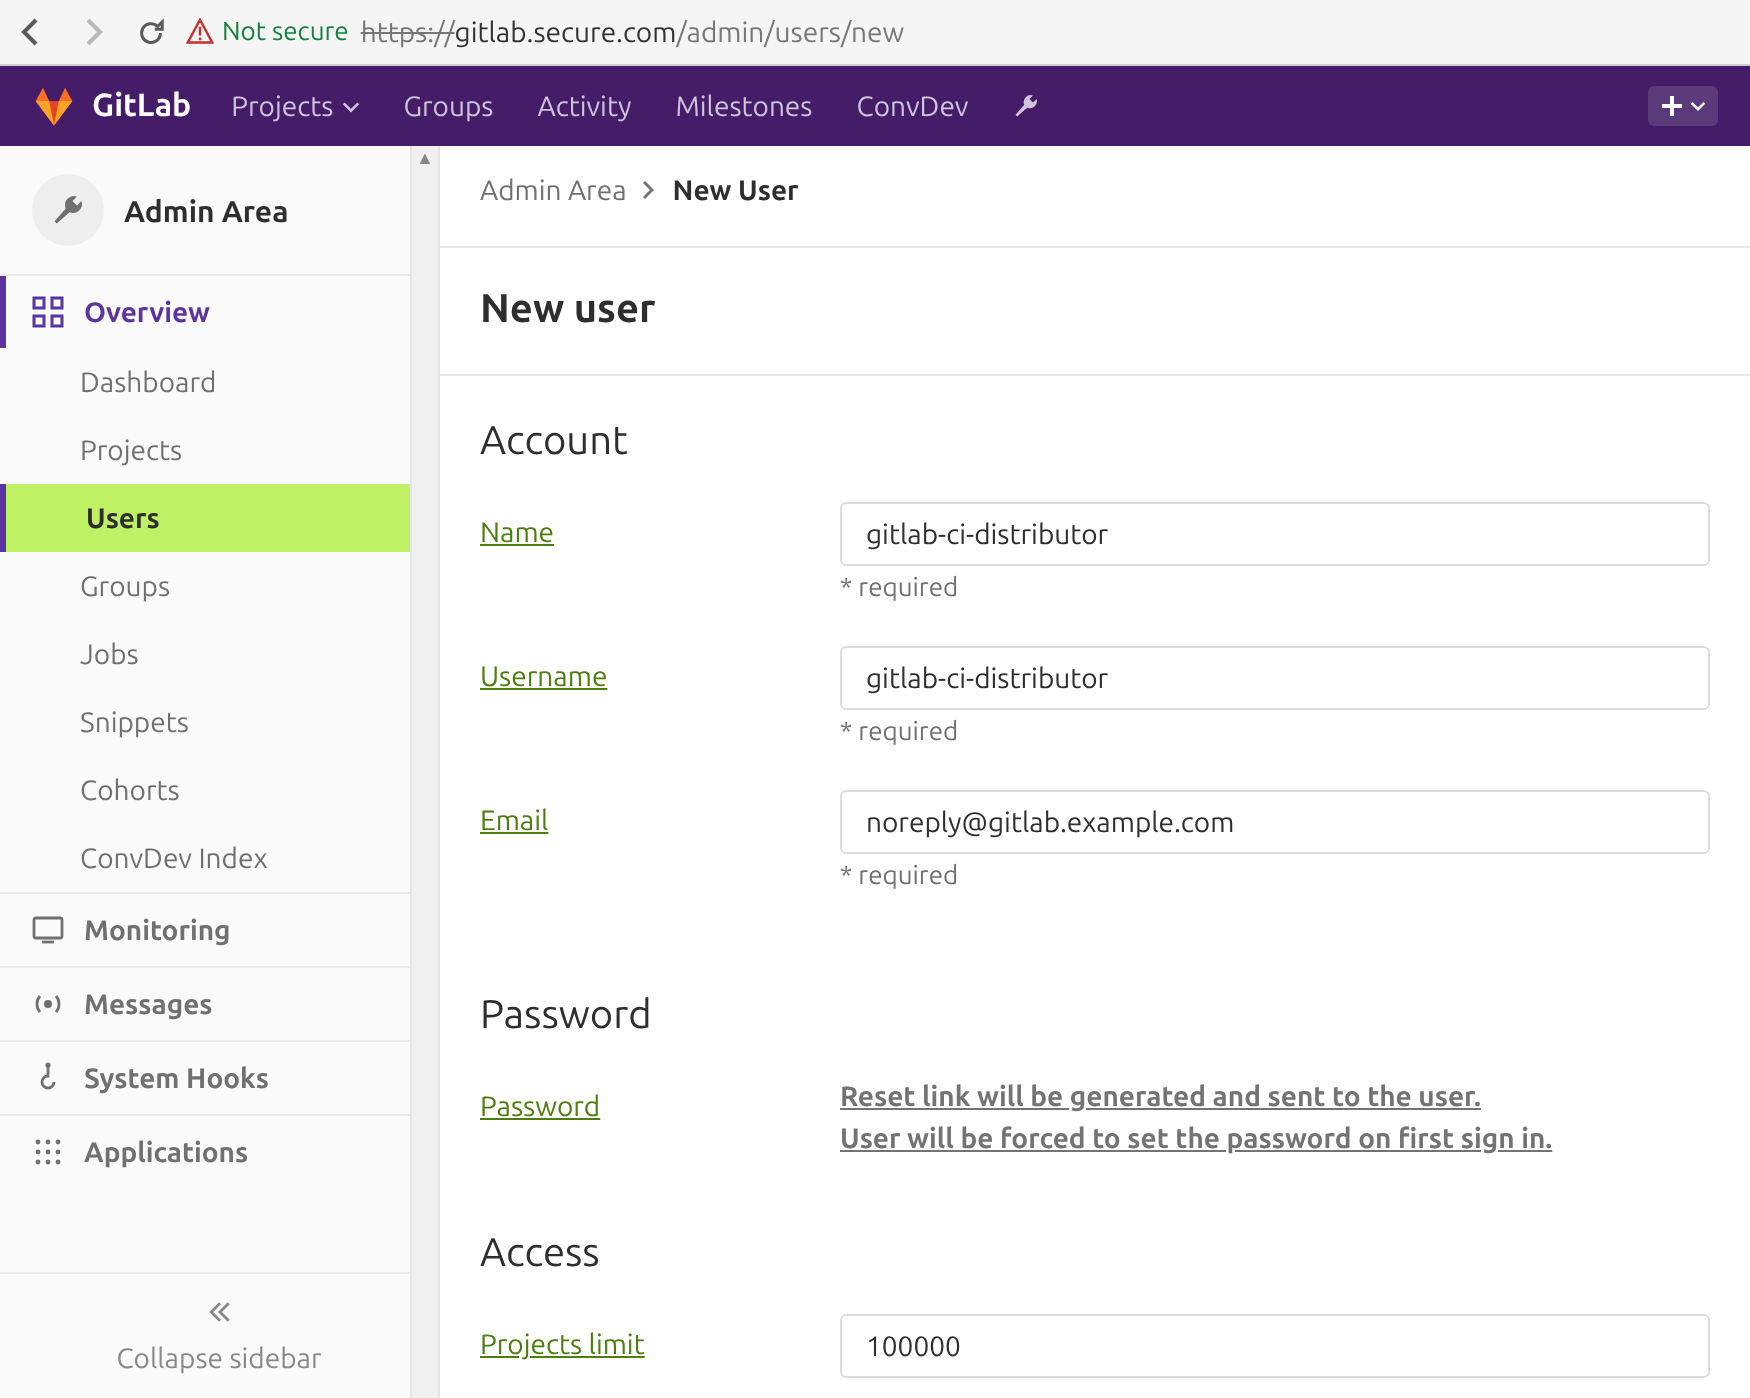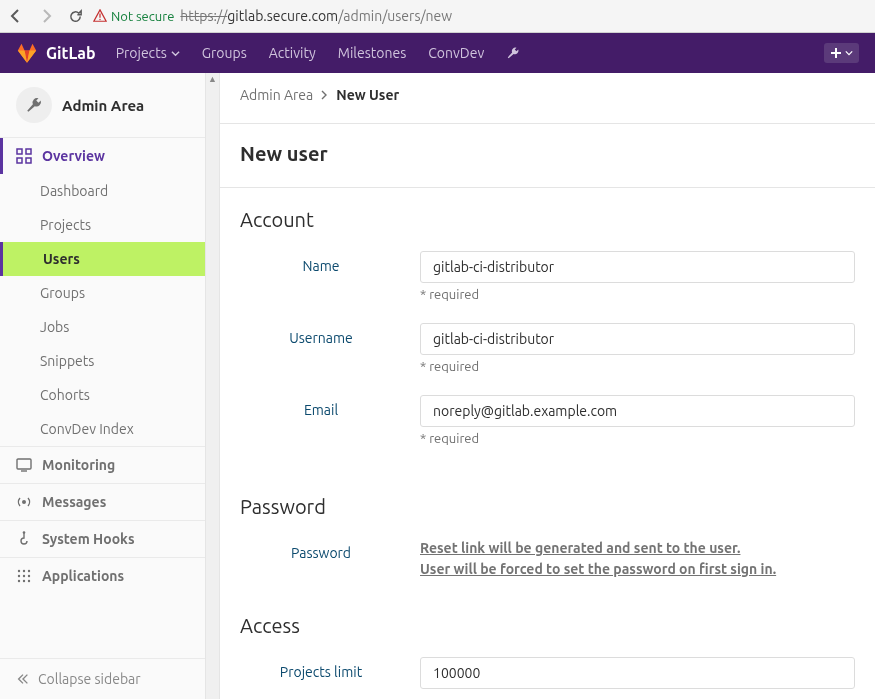--- a/index.html
+++ b/index.html
@@ -38,32 +38,32 @@
 
 .side-section { border-top: 1px solid #eaeaea; }
 .side-item { display: flex; align-items: center; gap: 10px; padding: 10px 16px; color: #707070; cursor: pointer; font-size: 14px; }
 .side-item.top { font-weight: 600; }
 .side-item.active-top { color: #5b34a0; font-weight: 700; border-left: 3px solid #5b34a0; padding-left: 13px; }
 .side-sub { padding-left: 40px; }
 .side-sub .side-item { padding: 9px 16px 9px 0; color: #707070; font-weight: 400; }
 .side-sub .side-item.active { background: #e8e8e8; color: #2e2e2e; font-weight: 700; margin-left:-40px; padding-left:40px; border-left:3px solid #5b34a0; margin-left:-43px; padding-left:40px;}
 .side-sub .side-item.active { margin-left: -40px; padding-left: 40px; background:#bef264; font-weight:700; color:#2e2e2e; }
 
-.sidebar-footer { border-top: 1px solid #eaeaea; padding: 12px 16px; display: flex; align-items: center; gap: 8px; color: #888; font-size: 14px; cursor:pointer; }
+.sidebar-footer { border-top: 1px solid #eaeaea; padding: 12px 16px; display: flex; align-items: center; gap: 8px; color: #888; font-size: 14px; cursor:pointer;flex-direction:column; }
 
 
 .main { flex: 1; overflow: auto; padding: 0; }
 .breadcrumb { padding: 14px 20px 20px; color: #707070; font-size: 14px; border-bottom: 1px solid #e5e5e5; display:flex; align-items:center; gap:8px;}
 .breadcrumb .current { color: #2e2e2e; font-weight: 600; }
 .page-title { font-size: 20px; font-weight: 700; padding: 18px 20px 22px; border-bottom: 1px solid #e5e5e5; }
 
 .form-section { padding: 20px 20px 8px; }
 .section-heading { font-size: 20px; font-weight: 400; color: #2e2e2e; margin-bottom: 20px; }
 .form-row { display: flex; align-items: flex-start; margin-bottom: 6px; }
-.form-label { width: 180px; text-align: center; padding-right: 18px; padding-top: 7px; color: #0c4a6e; font-size: 14px; }
+.form-label { width: 180px; text-align: left; padding-right: 18px; padding-top: 7px; color: #4d7c0f; font-size: 14px; text-decoration: underline; }
 .form-control-wrap { flex: 1; }
 .form-input { width: 100%; max-width: 440px; padding: 7px 12px; border: 1px solid #dcdcdc; border-radius: 3px; font-size: 14px; color: #2e2e2e; font-family: inherit; }
 .help-text { color: #707070; font-size: 13px; margin-top: 4px; margin-bottom: 16px; }
 .static-text { font-weight: 700; color: #737373; line-height: 1.5; padding-top: 0; text-decoration: underline; }
 
 .icon { display:inline-flex; }
 </style>
 </head>
 <body>
 

